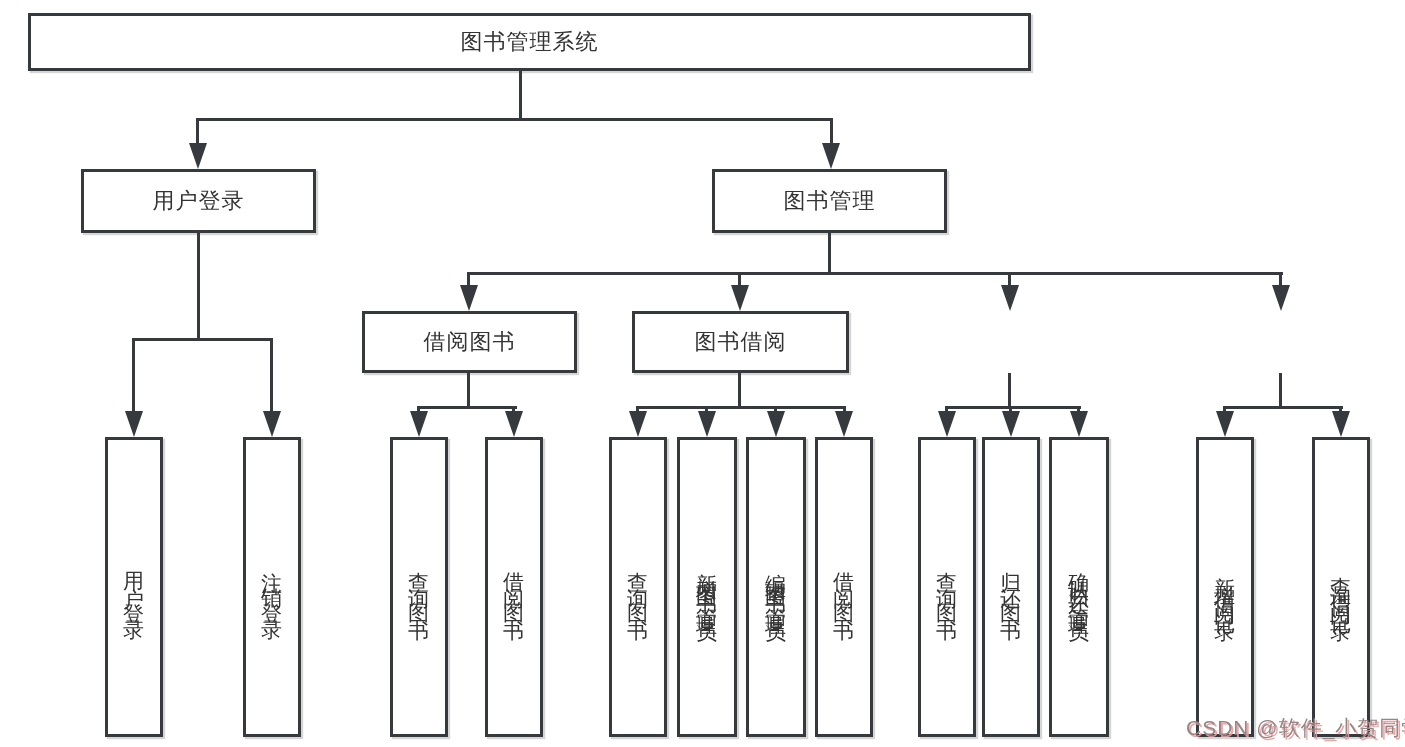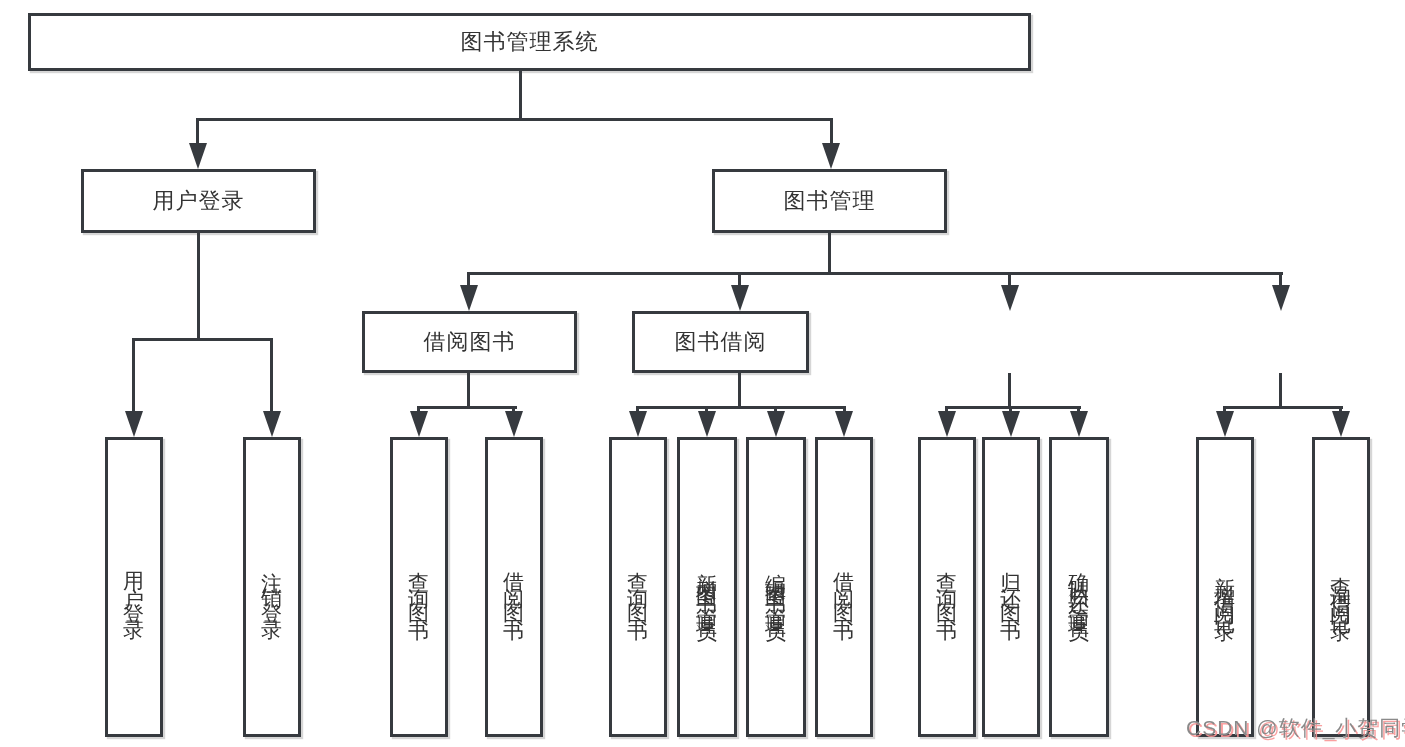--- a/index.html
+++ b/index.html
@@ -53,21 +53,21 @@
   </div>
 
   <div class="node" style="left:712px;top:169px;width:235px;height:64px;">
     <span>图书管理</span>
   </div>
 
   <div class="node" style="left:362px;top:311px;width:215px;height:62px;">
     <span>借阅图书</span>
   </div>
 
-  <div class="node" style="left:632px;top:311px;width:177px;height:62px;">
+  <div class="node" style="left:632px;top:311px;width:217px;height:62px;">
     <span>图书借阅</span>
   </div>
 
 
 
   <div class="node leaf" style="left:105px;top:437px;width:58px;height:300px;">
     <span class="vtext ls-lg">用户登录</span>
   </div>
 
   <div class="node leaf" style="left:243px;top:437px;width:58px;height:300px;">

